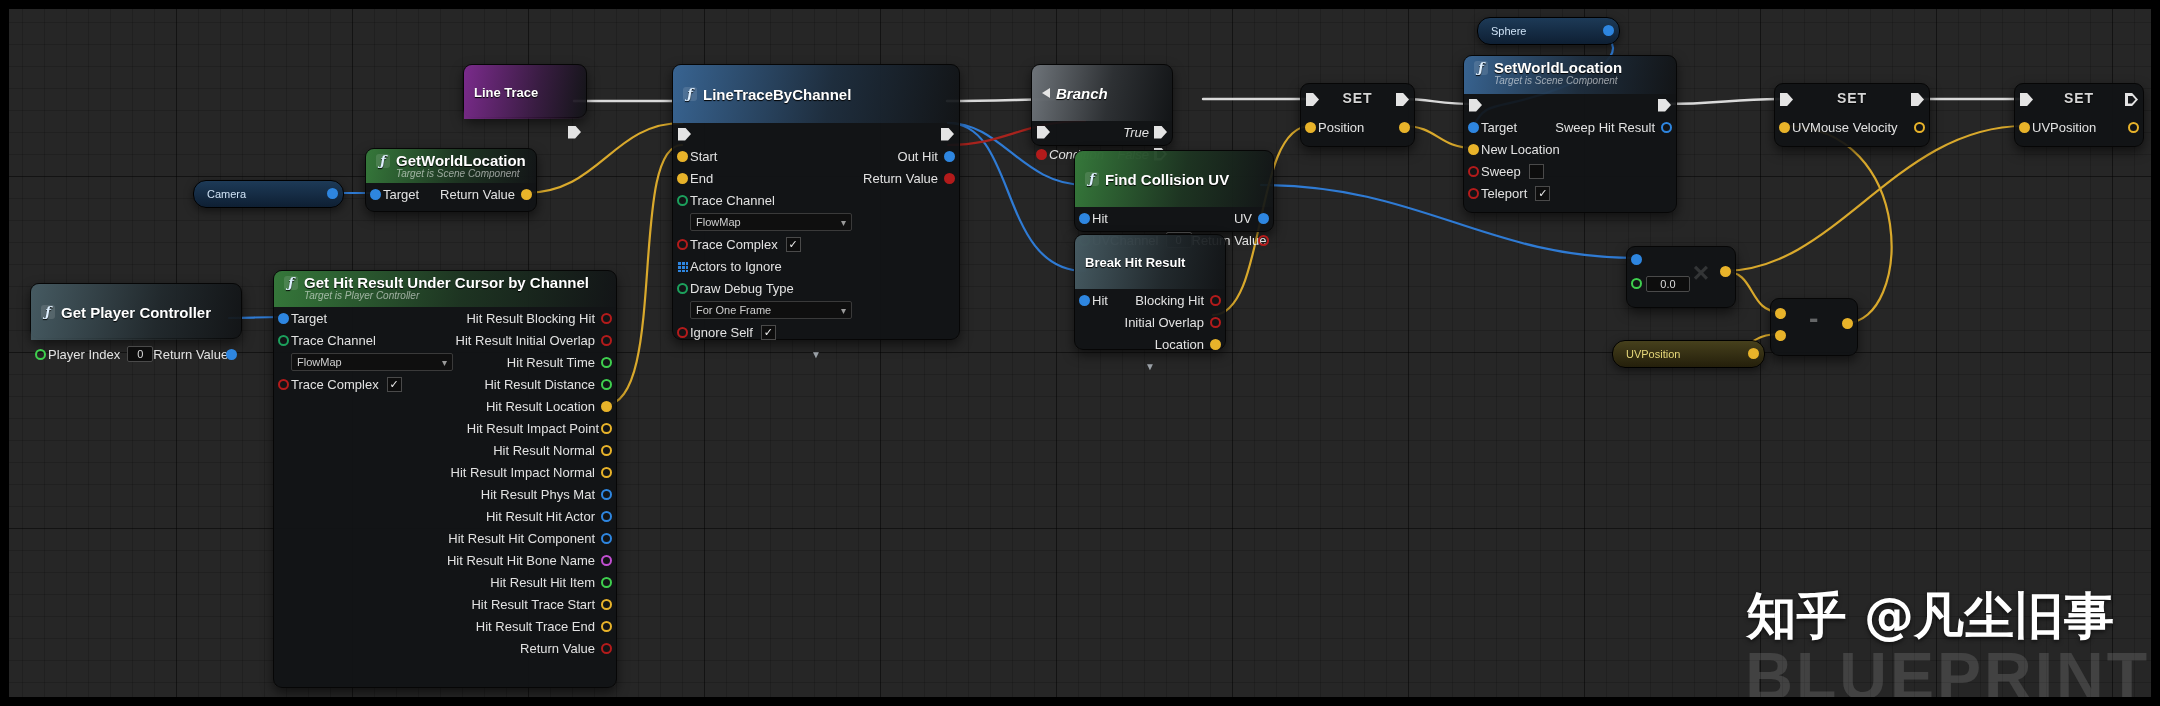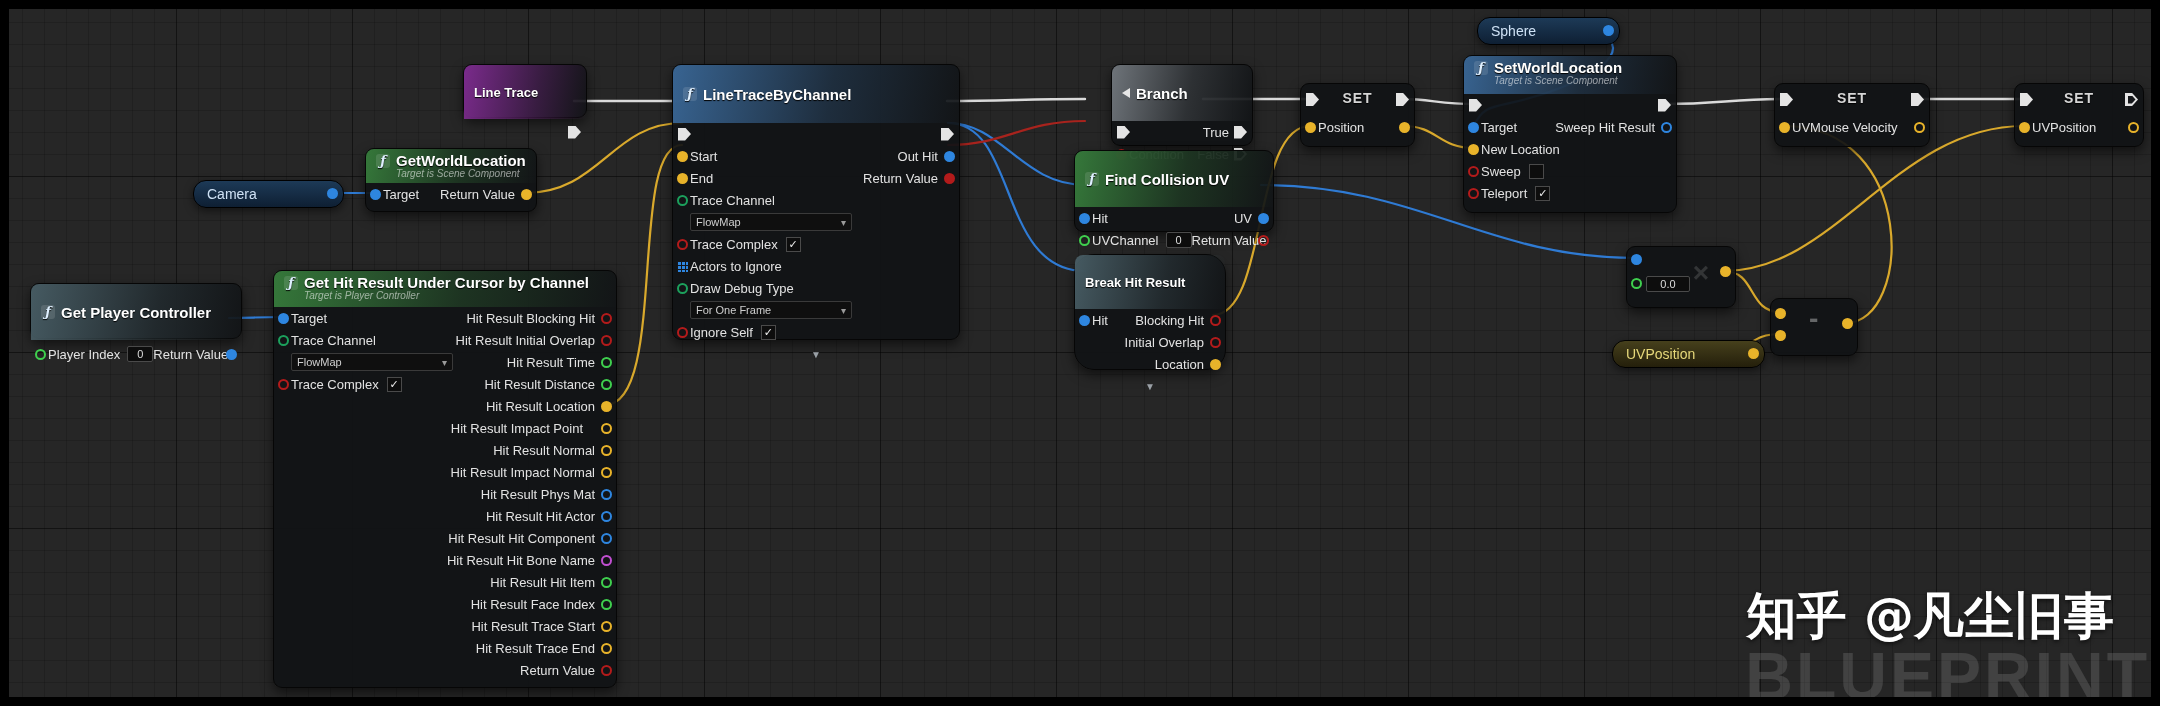--- a/index.html
+++ b/index.html
@@ -44,21 +44,21 @@
   .cb{width:13px;height:13px;background:#0d0d0d;border:1px solid #4a4a4a;margin-left:8px;flex:none;
     display:flex;align-items:center;justify-content:center;font-size:11px;color:#eee;}
   .cb.checked::after{content:"\2713";}
   .vb{min-width:16px;height:14px;background:#0d0d0d;border:1px solid #4a4a4a;border-radius:2px;font-size:11px;color:#ddd;
     display:flex;align-items:center;justify-content:center;padding:0 4px;margin-left:7px;}
   .apin{position:absolute;left:4px;width:11px;height:11px;background-color:#2e86e0;
     background-image:linear-gradient(#14161a 1px,transparent 1px),linear-gradient(90deg,#14161a 1px,transparent 1px);
     background-size:4px 4px;}
   .varrow{color:#9aa0a6;font-size:10px;text-align:center;width:100%;}
   .var{position:absolute;z-index:10;height:26px;border-radius:13px;display:flex;align-items:center;
-    padding:0 24px 0 13px;font-size:14px;border:1px solid #000;box-shadow:0 3px 8px rgba(0,0,0,0.5);}
+    padding:0 24px 0 13px;font-size:11px;border:1px solid #000;box-shadow:0 3px 8px rgba(0,0,0,0.5);}
   .var.blue{background:linear-gradient(180deg,#1d3a57,#0e1f33);color:#cfe2f5;}
   .var.olive{background:linear-gradient(180deg,#46401c,#241f0b);color:#e6d87a;}
   .var .pin{top:7px;right:5px;}
   .setnode .set-title{position:absolute;top:6px;left:0;width:100%;text-align:center;font-size:14px;font-weight:bold;
     color:#d6d6d6;letter-spacing:1px;text-shadow:0 1px 1px #000;}
   .setnode .exec{top:9px;}
   .setnode .row{position:absolute;left:0;right:0;top:32px;}
   .tri{width:0;height:0;border-top:5px solid transparent;border-bottom:5px solid transparent;border-right:8px solid #e6e6e6;flex:none;}
   .mathsym{position:absolute;font-size:28px;color:rgba(255,255,255,0.35);font-weight:bold;}
   .faint{color:rgba(255,255,255,0.14);}
@@ -188,21 +188,21 @@
       <span class="lbl" style="margin-right:4px;">Hit Result Distance</span>
       <span class="pin out c-g"></span>
     </div>
     <div class="row">
         <span class="sp"></span>
       <span class="lbl" style="margin-right:4px;">Hit Result Location</span>
       <span class="pin out c-y fill"></span>
       </div>
     <div class="row">
         <span class="sp"></span>
-      <span class="lbl" style="margin-right:16px;">Hit Result Impact Point</span>
+      <span class="lbl" style="margin-right:0;">Hit Result Impact Point</span>
       <span class="pin out c-y"></span>
       </div>
     <div class="row">
         <span class="sp"></span>
       <span class="lbl" style="margin-right:4px;">Hit Result Normal</span>
       <span class="pin out c-y"></span>
       </div>
     <div class="row">
         <span class="sp"></span>
       <span class="lbl" style="margin-right:4px;">Hit Result Impact Normal</span>
@@ -224,25 +224,20 @@
       <span class="pin out c-b"></span>
       </div>
     <div class="row">
         <span class="sp"></span>
       <span class="lbl" style="margin-right:4px;">Hit Result Hit Bone Name</span>
       <span class="pin out c-m"></span>
       </div>
     <div class="row">
         <span class="sp"></span>
       <span class="lbl" style="margin-right:4px;">Hit Result Hit Item</span>
-      <span class="pin out c-g"></span>
-      </div>
-    <div class="row">
-        <span class="sp"></span>
-      <span class="lbl" style="margin-right:4px;">Hit Result Face Index</span>
       <span class="pin out c-g"></span>
       </div>
     <div class="row">
         <span class="sp"></span>
       <span class="lbl" style="margin-right:4px;">Hit Result Trace Start</span>
       <span class="pin out c-y"></span>
       </div>
     <div class="row">
         <span class="sp"></span>
       <span class="lbl" style="margin-right:4px;padding-left:8px;">Hit Result Trace End</span>
@@ -311,21 +306,21 @@
     <div class="row">
       <span class="pin in c-r"></span>
       <span class="lbl">Ignore Self</span>
       <span class="cb checked"></span>
     </div>
     <div class="row">
       <span class="varrow">▼</span>
     </div>
   </div>
 
-  <div class="node" style="left:1111px;top:64px;width:140px;height:80px;">
+  <div class="node" style="left:1031px;top:64px;width:140px;height:80px;font-style:italic;">
     <div class="hdr h-gray">
       <span class="tri"></span>
       <span>Branch</span>
     </div>
     <div class="row">
       <span class="exec in"></span>
       <span class="sp"></span>
       <span class="lbl" style="margin-right:6px;">True</span>
       <span class="exec out"></span>
     </div>
@@ -353,21 +348,21 @@
     <div class="row">
       <span class="pin in c-g"></span>
       <span class="lbl">UVChannel</span>
       <span class="vb">0</span>
       <span class="sp"></span>
       <span class="lbl" style="margin-right:4px;">Return Value</span>
       <span class="pin out c-r"></span>
     </div>
   </div>
 
-  <div class="node" style="left:1074px;top:254px;width:150px;height:114px;border-radius:20px;">
+  <div class="node" style="left:1074px;top:234px;width:150px;height:114px;">
     <div class="hdr h-slate" style="height:22px;font-size:13px;">
       <span>Break Hit Result</span>
     </div>
     <div class="row">
       <span class="pin in c-b fill"></span>
       <span class="lbl">Hit</span>
       <span class="sp"></span>
       <span class="lbl" style="margin-right:4px;margin-left:8px;">Blocking Hit</span>
       <span class="pin out c-r"></span>
     </div>

